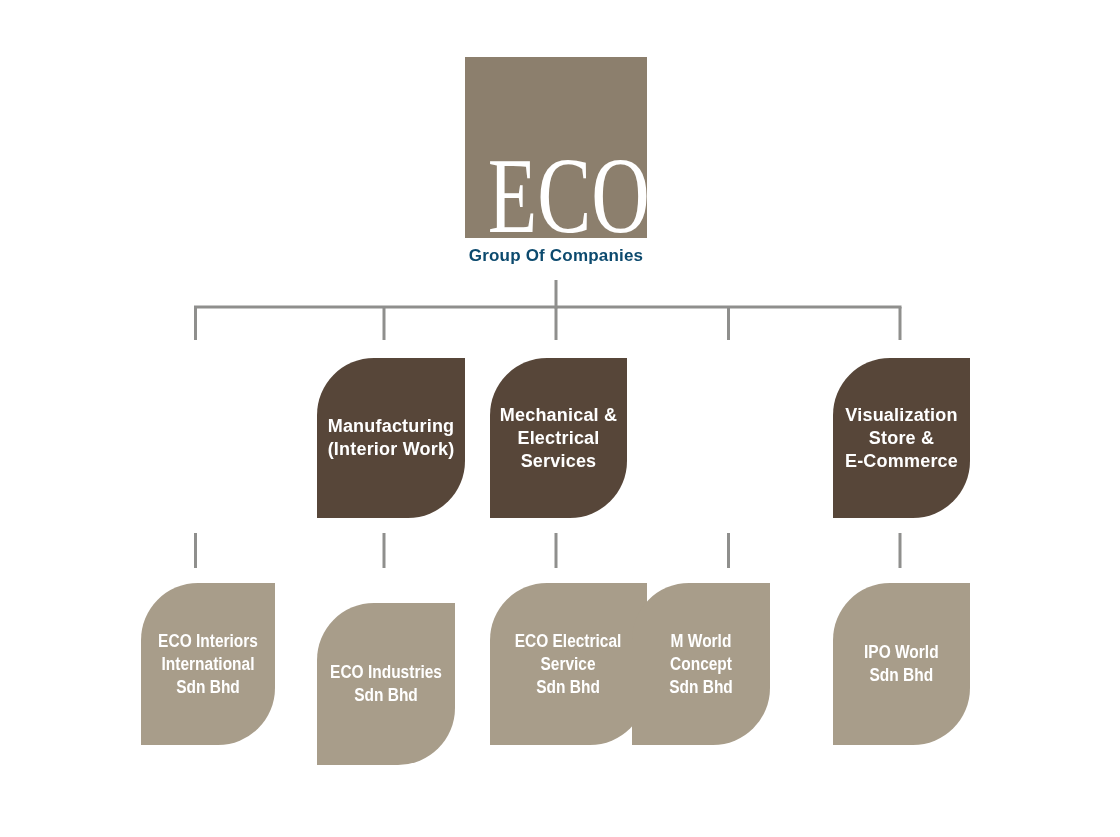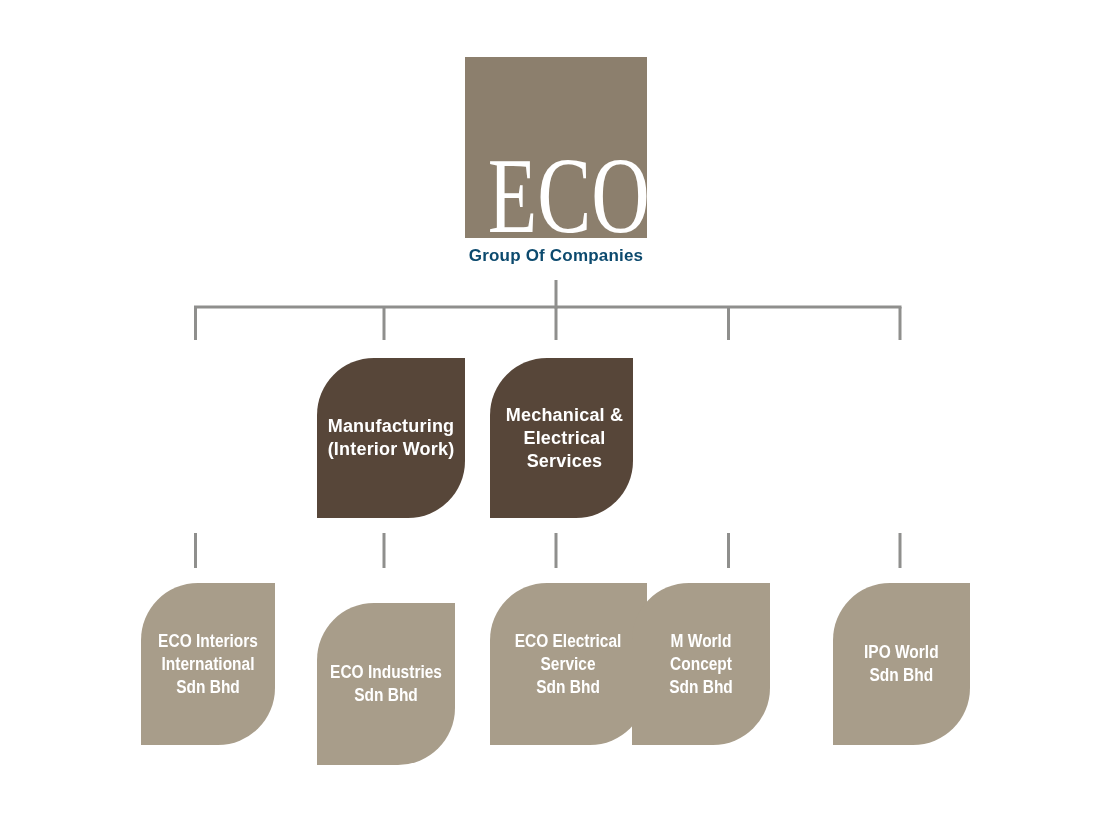--- a/index.html
+++ b/index.html
@@ -73,25 +73,32 @@
     <line x1="728.5" y1="533" x2="728.5" y2="568"></line>
     <line x1="900" y1="533" x2="900" y2="568"></line>
   </svg>
 
   <div class="node dept" style="left:317px;width:148px;">
     <div class="label">
       <div class="line">Manufacturing</div>
       <div class="line">(Interior Work)</div>
     </div>
   </div>
-  <div class="node dept" style="left:490px;width:137px;padding-left:6px;">
+  <div class="node dept" style="left:490px;width:137px;">
     <div class="label">
       <div class="line">Mechanical &amp;</div>
       <div class="line">Electrical</div>
       <div class="line">Services</div>
+    </div>
+  </div>
+  <div class="node dept" style="left:833px;width:137px;">
+    <div class="label">
+      <div class="line">Visualization</div>
+      <div class="line">Store &amp;</div>
+      <div class="line">E-Commerce</div>
     </div>
   </div>
 
   <div class="node sub" style="left:141px;width:134px;">
     <div class="label">
       <div class="line">ECO Interiors</div>
       <div class="line">International</div>
       <div class="line">Sdn Bhd</div>
     </div>
   </div>

